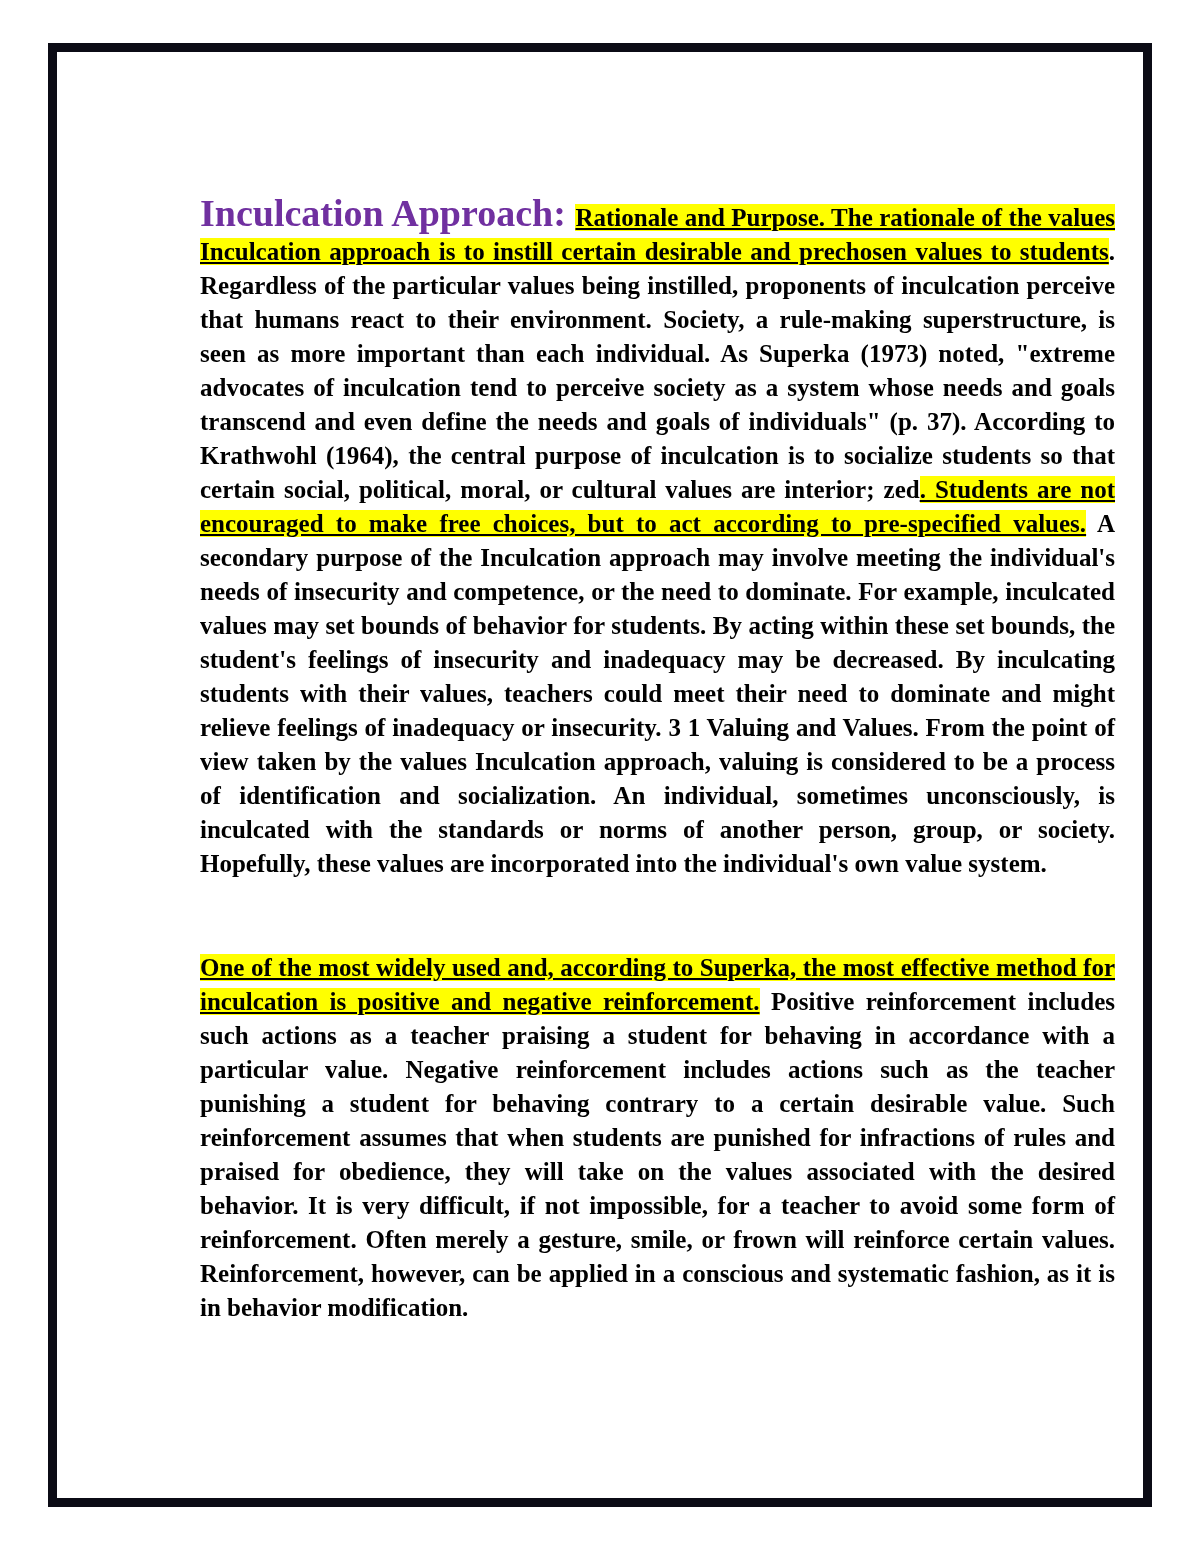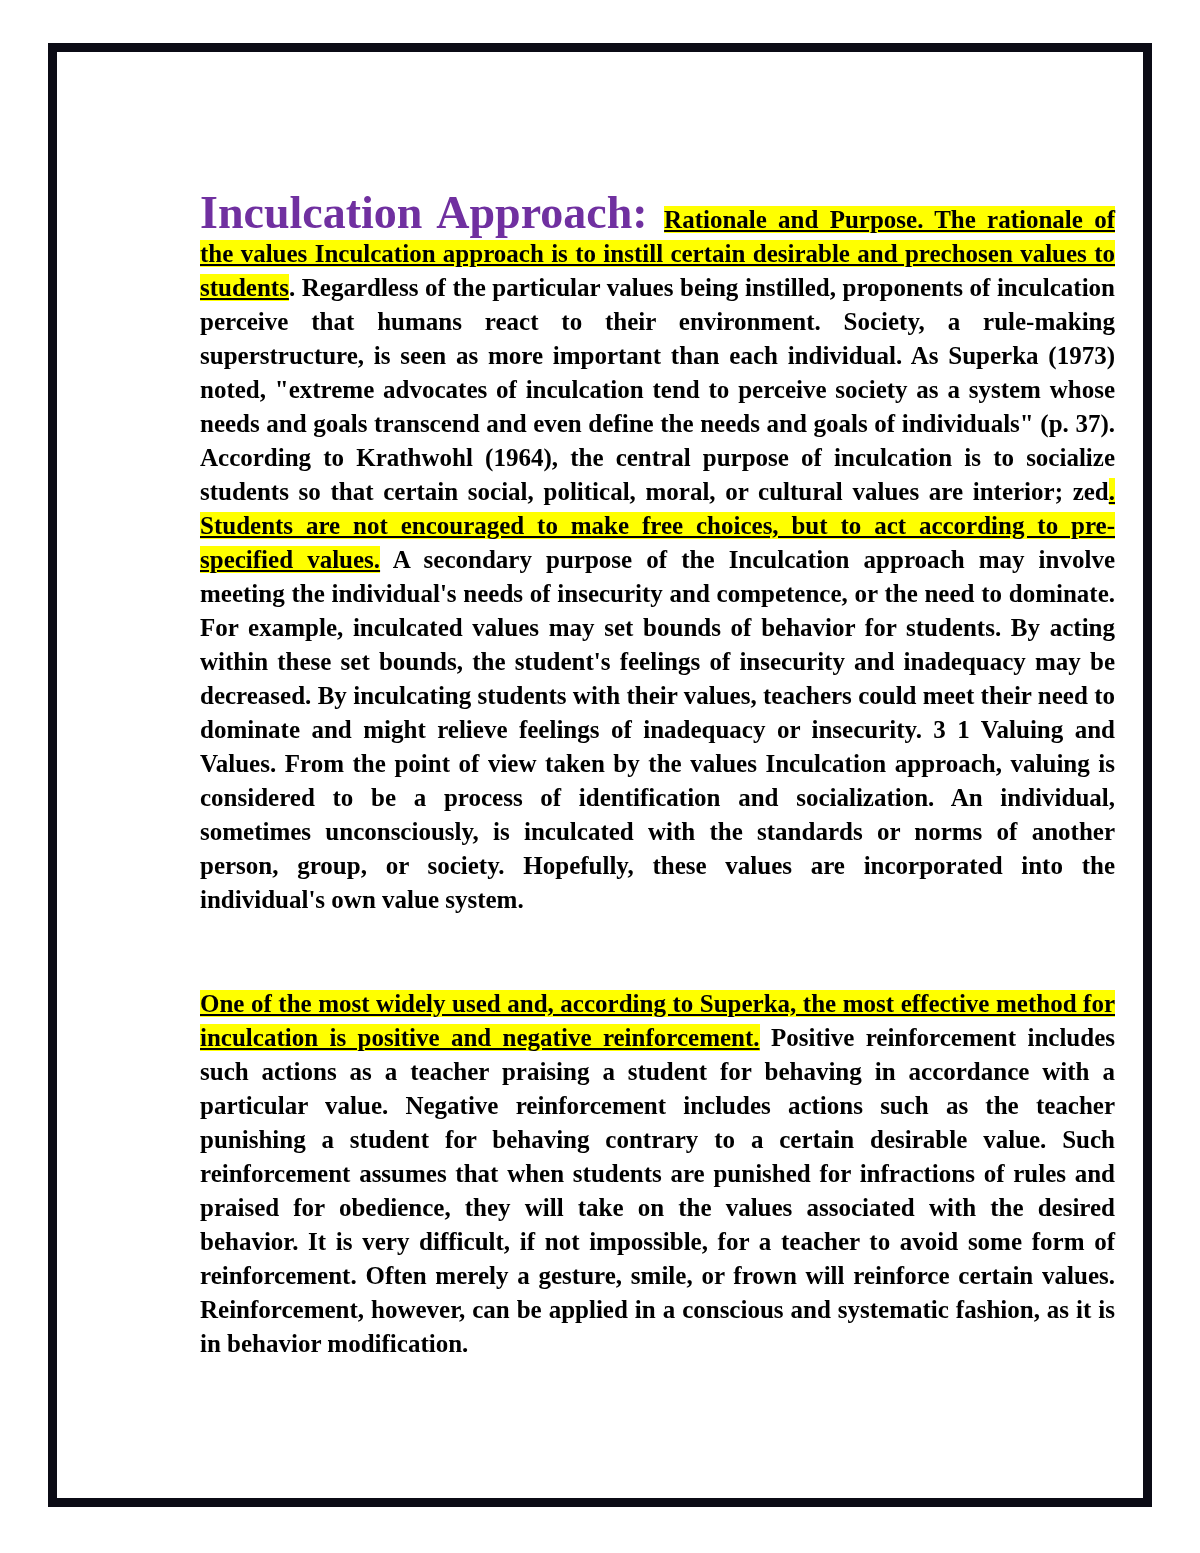--- a/index.html
+++ b/index.html
@@ -44,21 +44,21 @@
     line-height: 34px;
     font-weight: 700;
     color: var(--text-color);
     text-align: justify;
   }
   .para + .para {
     margin-top: 70px;
   }
   .seg-heading {
     color: var(--heading-color);
-    font-size: 46px;
+    font-size: 38px;
     line-height: 34px;
     font-weight: 700;
     white-space: nowrap;
   }
   .seg-highlight {
     background-color: var(--highlight-color);
     text-decoration: underline;
   }
   .seg-plain {
     background: transparent;

